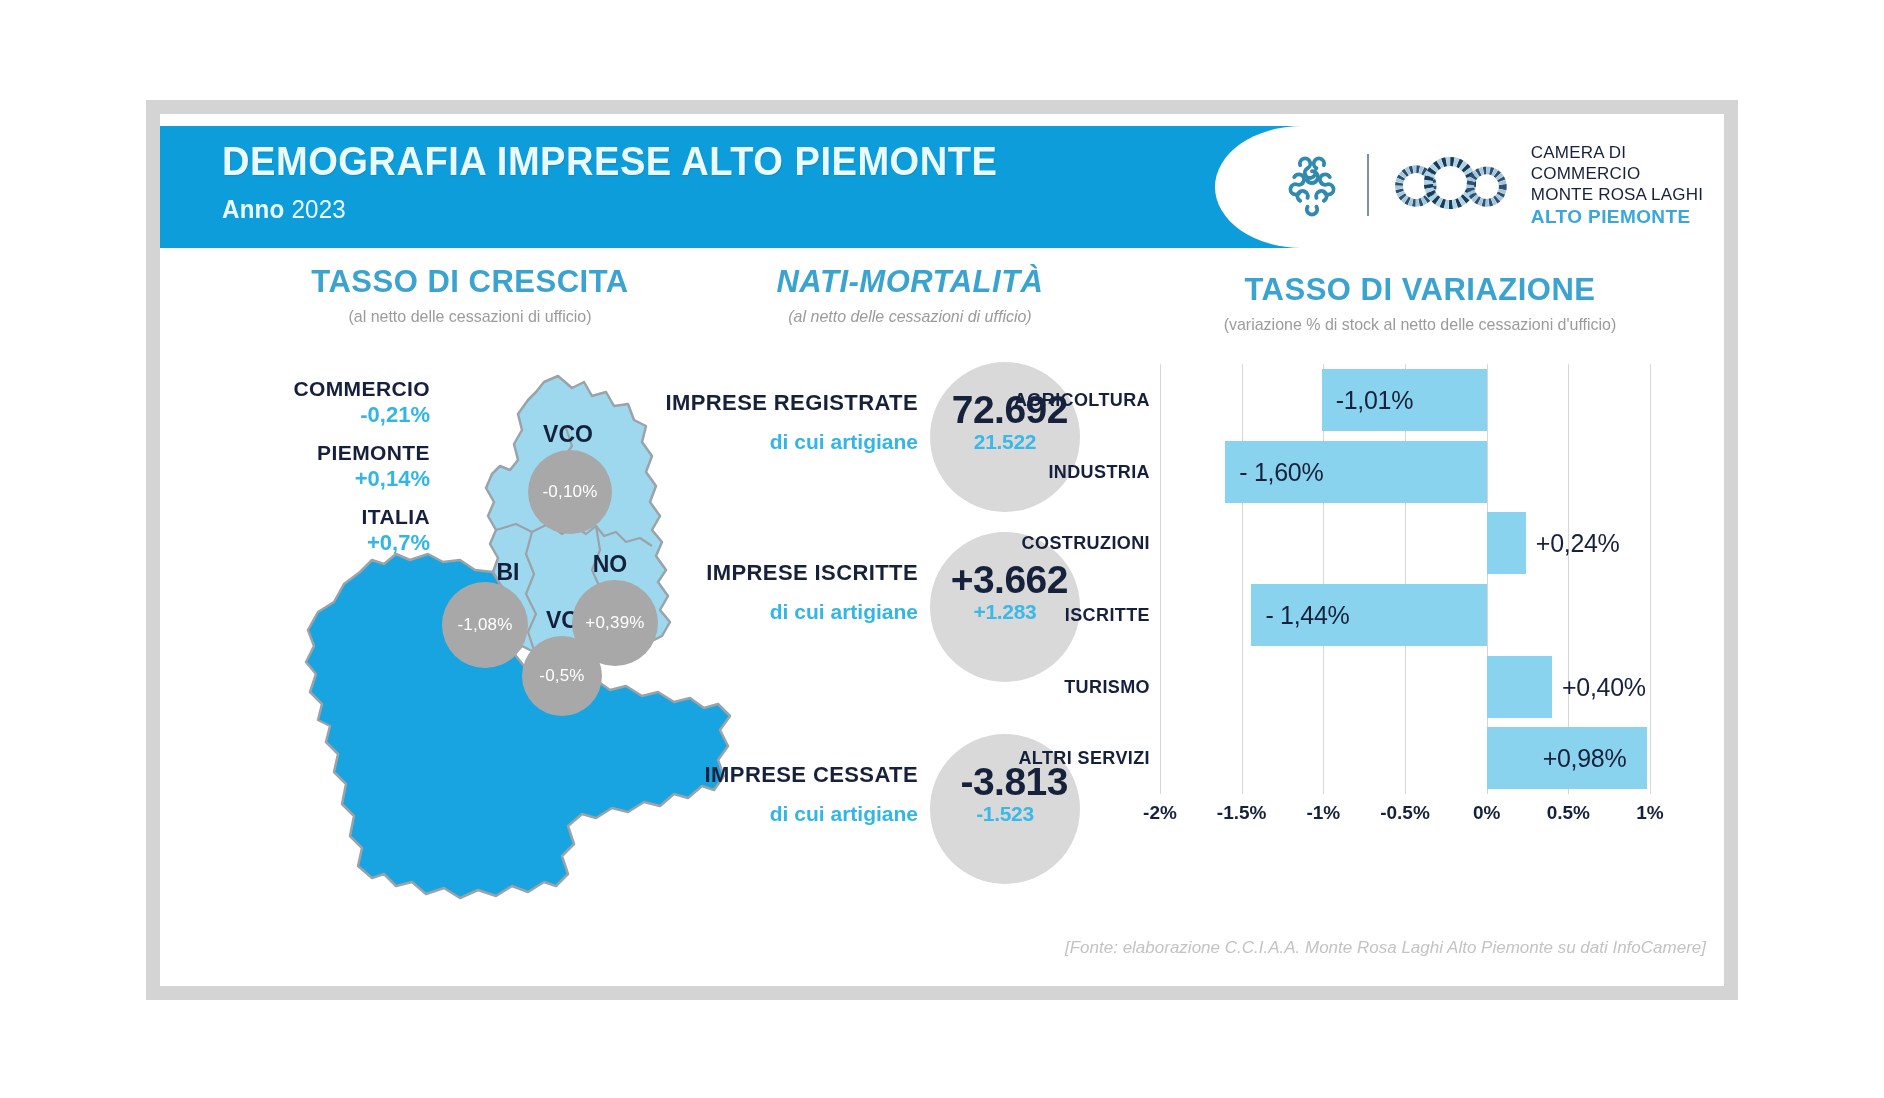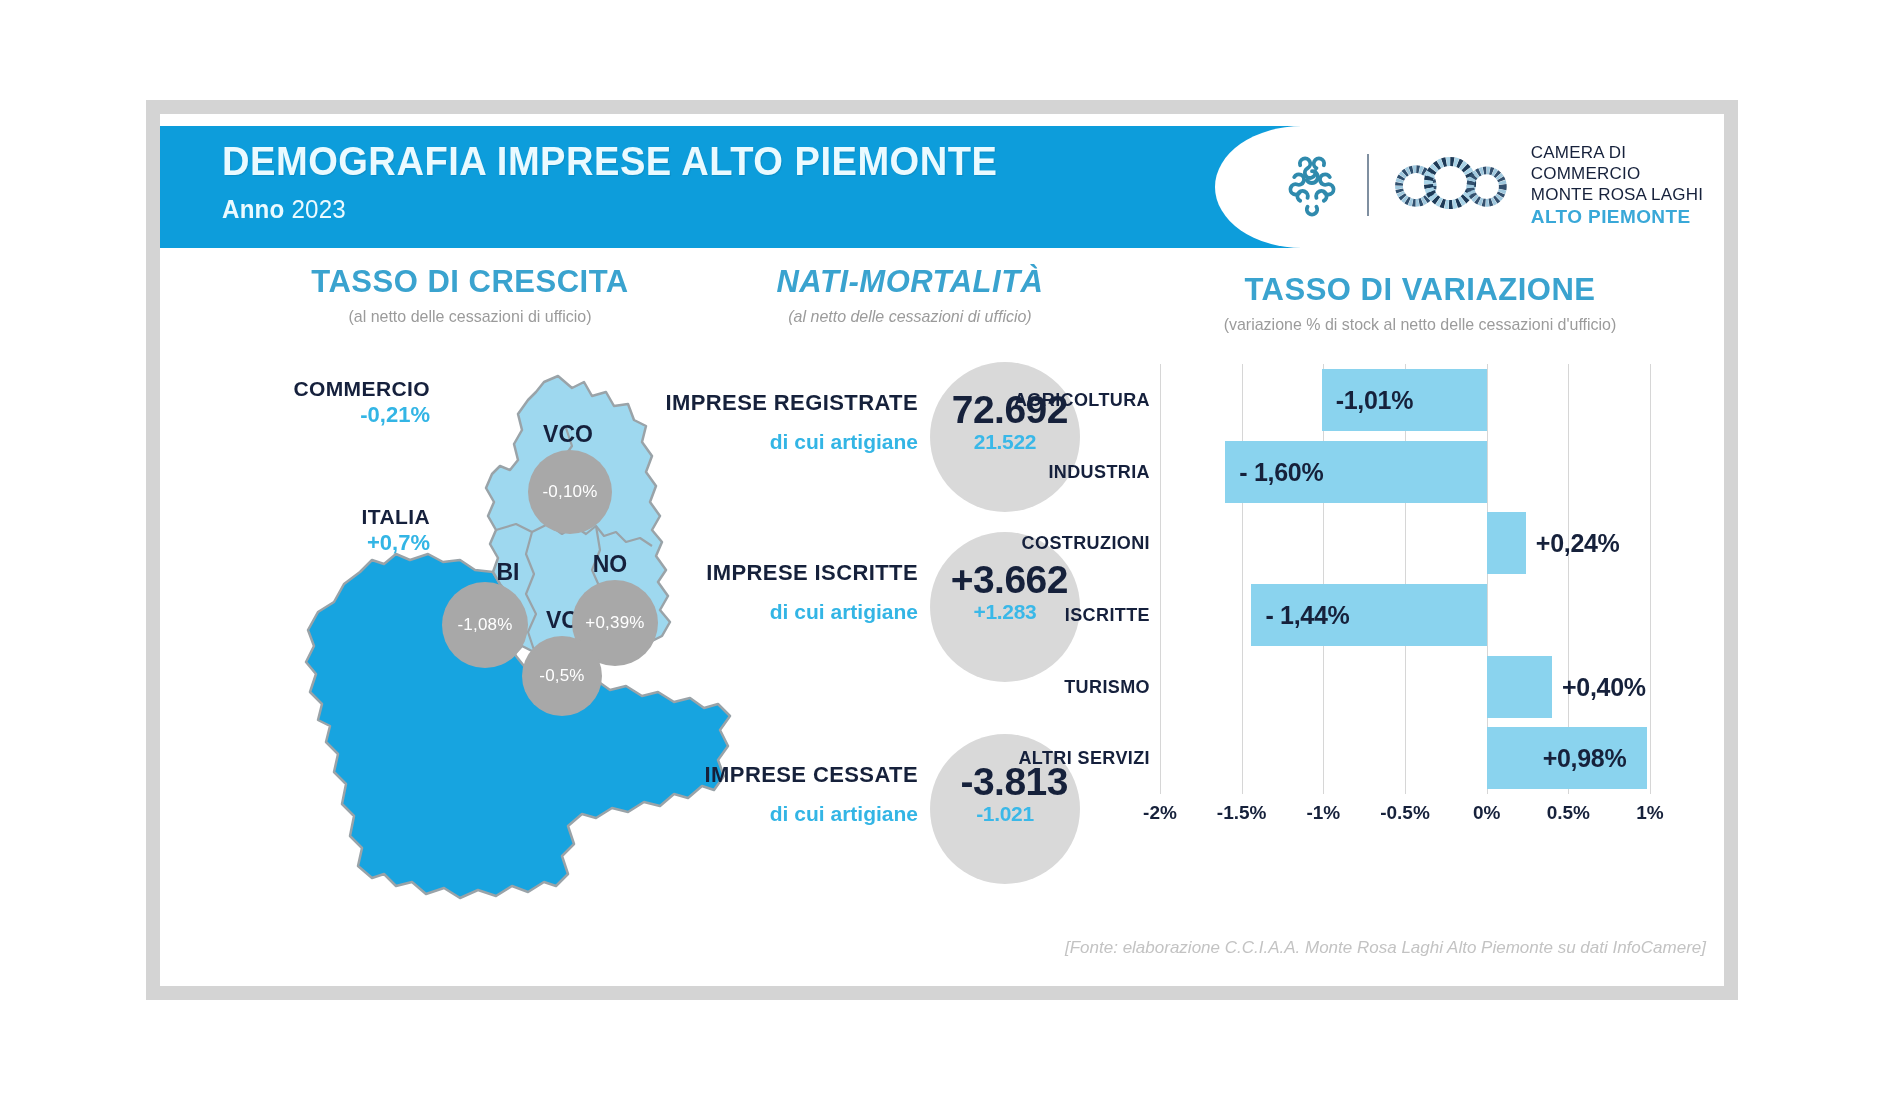--- a/index.html
+++ b/index.html
@@ -180,21 +180,21 @@
   }
   .grid-line{
     position:absolute;top:0;bottom:0;width:1px;background:#d6d6d6;
   }
   .bar{
     position:absolute;height:62px;
     background:#8ad3ee;
   }
   .bar-lab{
     position:absolute;
-    color:#16213b;font-size:25px;font-weight:bold;letter-spacing:-0.3px;
+    color:#16213b;font-size:25px;font-weight:normal;letter-spacing:-0.3px;
     white-space:nowrap;
     transform:translateY(-50%);
   }
   .x-labels{
     position:absolute;left:60px;top:438px;width:490px;height:30px;
   }
   .x-labels div{
     position:absolute;top:0;
     color:#16213b;font-size:19px;font-weight:bold;
     transform:translateX(-50%);
@@ -274,20 +274,24 @@
 
   <div class="col-head" style="left:960px;top:150px;width:600px;margin-top:8px;">
     <div class="h">TASSO DI VARIAZIONE</div>
     <div class="sub">(variazione % di stock al netto delle cessazioni d'ufficio)</div>
   </div>
 
   <div class="agg" style="left:70px;top:262px;width:200px;">
     <div class="nm">COMMERCIO</div>
     <div class="vl">-0,21%</div>
   </div>
+  <div class="agg" style="left:70px;top:326px;width:200px;">
+    <div class="nm">PIEMONTE</div>
+    <div class="vl">+0,14%</div>
+  </div>
   <div class="agg" style="left:70px;top:390px;width:200px;">
     <div class="nm">ITALIA</div>
     <div class="vl">+0,7%</div>
   </div>
 
   <div class="mapwrap">
     <svg width="470" height="560" viewBox="0 0 470 560">
 
       <path fill="#17a4e0" stroke="#9aa3a8" stroke-width="2.5" stroke-linejoin="round" d="M193 198 L175 196 L160 186 L143 188 L128 180 L110 186 L96 180 L84 190
            L72 186 L60 198 L44 210 L34 228 L18 238 L8 256 L14 272 L6 288 L16 300
@@ -353,21 +357,21 @@
     <div class="lab2">di cui artigiane</div>
     <div class="big">+3.662</div>
     <div class="small">+1.283</div>
   </div>
 
   <div class="stat" style="left:530px;top:620px;">
     <div class="circle"></div>
     <div class="lab">IMPRESE CESSATE</div>
     <div class="lab2">di cui artigiane</div>
     <div class="big">-3.813</div>
-    <div class="small">-1.021</div>
+    <div class="small">-1.523</div>
   </div>
 
   <div class="chart" style="left:940px;top:250px;">
     <div class="cat-labels" id="cat-labels">
           <div style="top: 35.8333px;">AGRICOLTURA</div>
           <div style="top: 107.5px;">INDUSTRIA</div>
           <div style="top: 179.167px;">COSTRUZIONI</div>
           <div style="top: 250.833px;">ISCRITTE</div>
           <div style="top: 322.5px;">TURISMO</div>
           <div style="top: 394.167px;">ALTRI SERVIZI</div>

